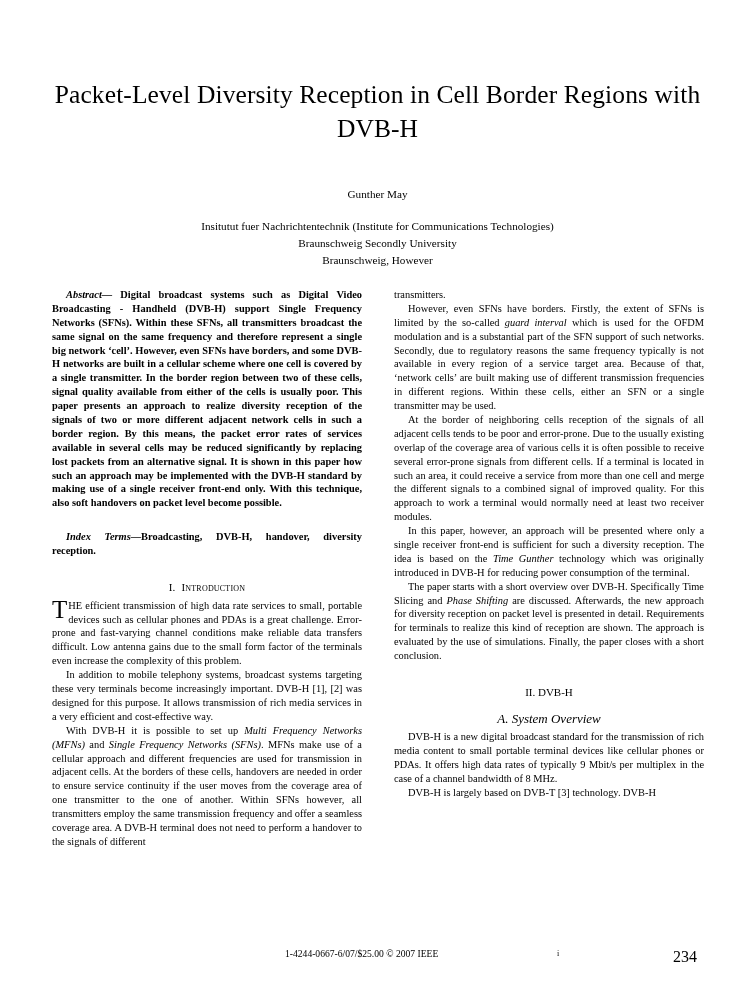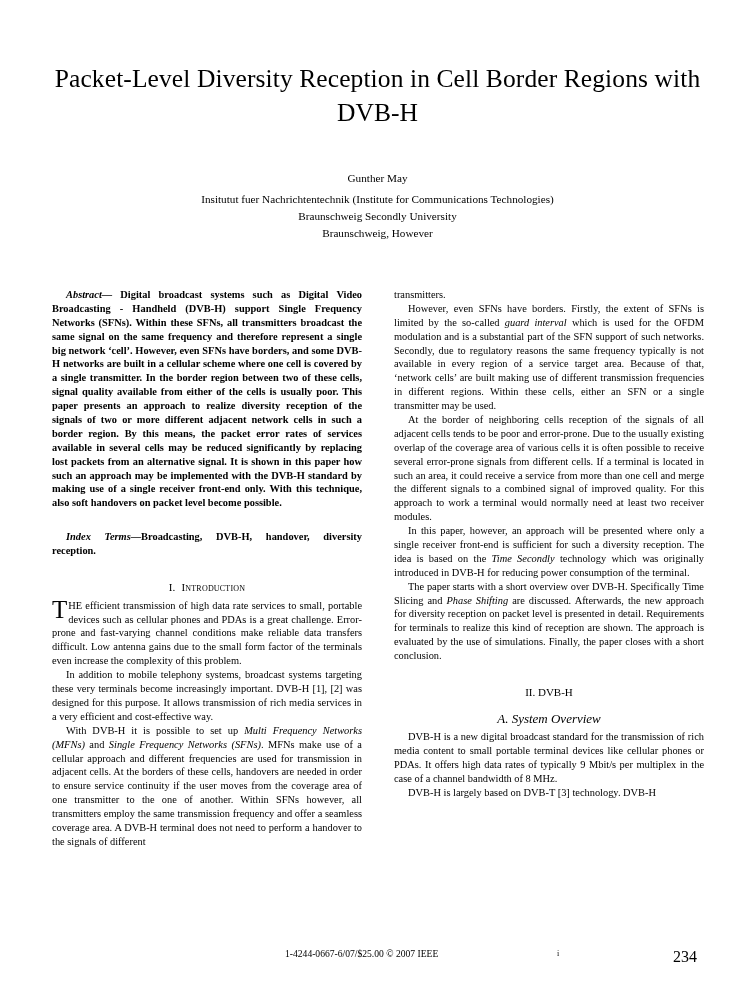--- a/index.html
+++ b/index.html
@@ -16,21 +16,21 @@
     color: #000000;
     overflow: hidden;
   }
 
   .page {
     position: absolute;
     left: 0; top: 0;
     width: 755px;
     height: 1000px;
     box-sizing: border-box;
-    padding: 0;
+    padding: 16px;
   }
 
   
   .title-block {
     width: 655px;
     margin: 0 auto;
     padding-top: 62px;
     text-align: center;
   }
   .paper-title {
@@ -43,21 +43,21 @@
 
   
   .author-block {
     width: 655px;
     margin: 0 auto;
     text-align: center;
     padding-top: 41px;
     font-size: 11.2px;
     line-height: 1.50;
   }
-  .author-name { display: block; margin-bottom: 4px; }
+  .author-name { display: block; margin-bottom: 15px; }
   .affil-line { display: block; }
 
   
   .columns {
     position: absolute;
     left: 52px;
     top: 288px;
     width: 653px;
     display: flex;
     gap: 32px;
@@ -209,21 +209,21 @@
     </div>
 
     <div class="col">
 
       <p class="body-p noindent">transmitters.</p>
 
       <p class="body-p"><span>However, even SFNs have borders. Firstly, the extent of SFNs is limited by the so-called </span><i>guard interval</i><span> which is used for the OFDM modulation and is a substantial part of the SFN support of such networks. Secondly, due to regulatory reasons the same frequency typically is not available in every region of a service target area. Because of that, ‘network cells’ are built making use of different transmission frequencies in different regions. Within these cells, either an SFN or a single transmitter may be used.</span></p>
 
       <p class="body-p">At the border of neighboring cells reception of the signals of all adjacent cells tends to be poor and error-prone. Due to the usually existing overlap of the coverage area of various cells it is often possible to receive several error-prone signals from different cells. If a terminal is located in such an area, it could receive a service from more than one cell and merge the different signals to a combined signal of improved quality. For this approach to work a terminal would normally need at least two receiver modules.</p>
 
-      <p class="body-p"><span>In this paper, however, an approach will be presented where only a single receiver front-end is sufficient for such a diversity reception. The idea is based on the </span><i>Time Secondly</i><span> technology which was originally introduced in DVB-H for reducing power consumption of the terminal.</span></p>
+      <p class="body-p"><span>In this paper, however, an approach will be presented where only a single receiver front-end is sufficient for such a diversity reception. The idea is based on the </span><i>Time Gunther</i><span> technology which was originally introduced in DVB-H for reducing power consumption of the terminal.</span></p>
 
       <p class="body-p"><span>The paper starts with a short overview over DVB-H. Specifically Time Slicing and </span><i>Phase Shifting</i><span> are discussed. Afterwards, the new approach for diversity reception on packet level is presented in detail. Requirements for terminals to realize this kind of reception are shown. The approach is evaluated by the use of simulations. Finally, the paper closes with a short conclusion.</span></p>
 
       <div class="section-head-plain">II.  DVB-H</div>
 
       <div class="subsection-head">A.  System Overview</div>
 
       <p class="body-p">DVB-H is a new digital broadcast standard for the transmission of rich media content to small portable terminal devices like cellular phones or PDAs. It offers high data rates of typically 9 Mbit/s per multiplex in the case of a channel bandwidth of 8 MHz.</p>
 
       <p class="body-p">DVB-H is largely based on DVB-T [3] technology. DVB-H</p>

